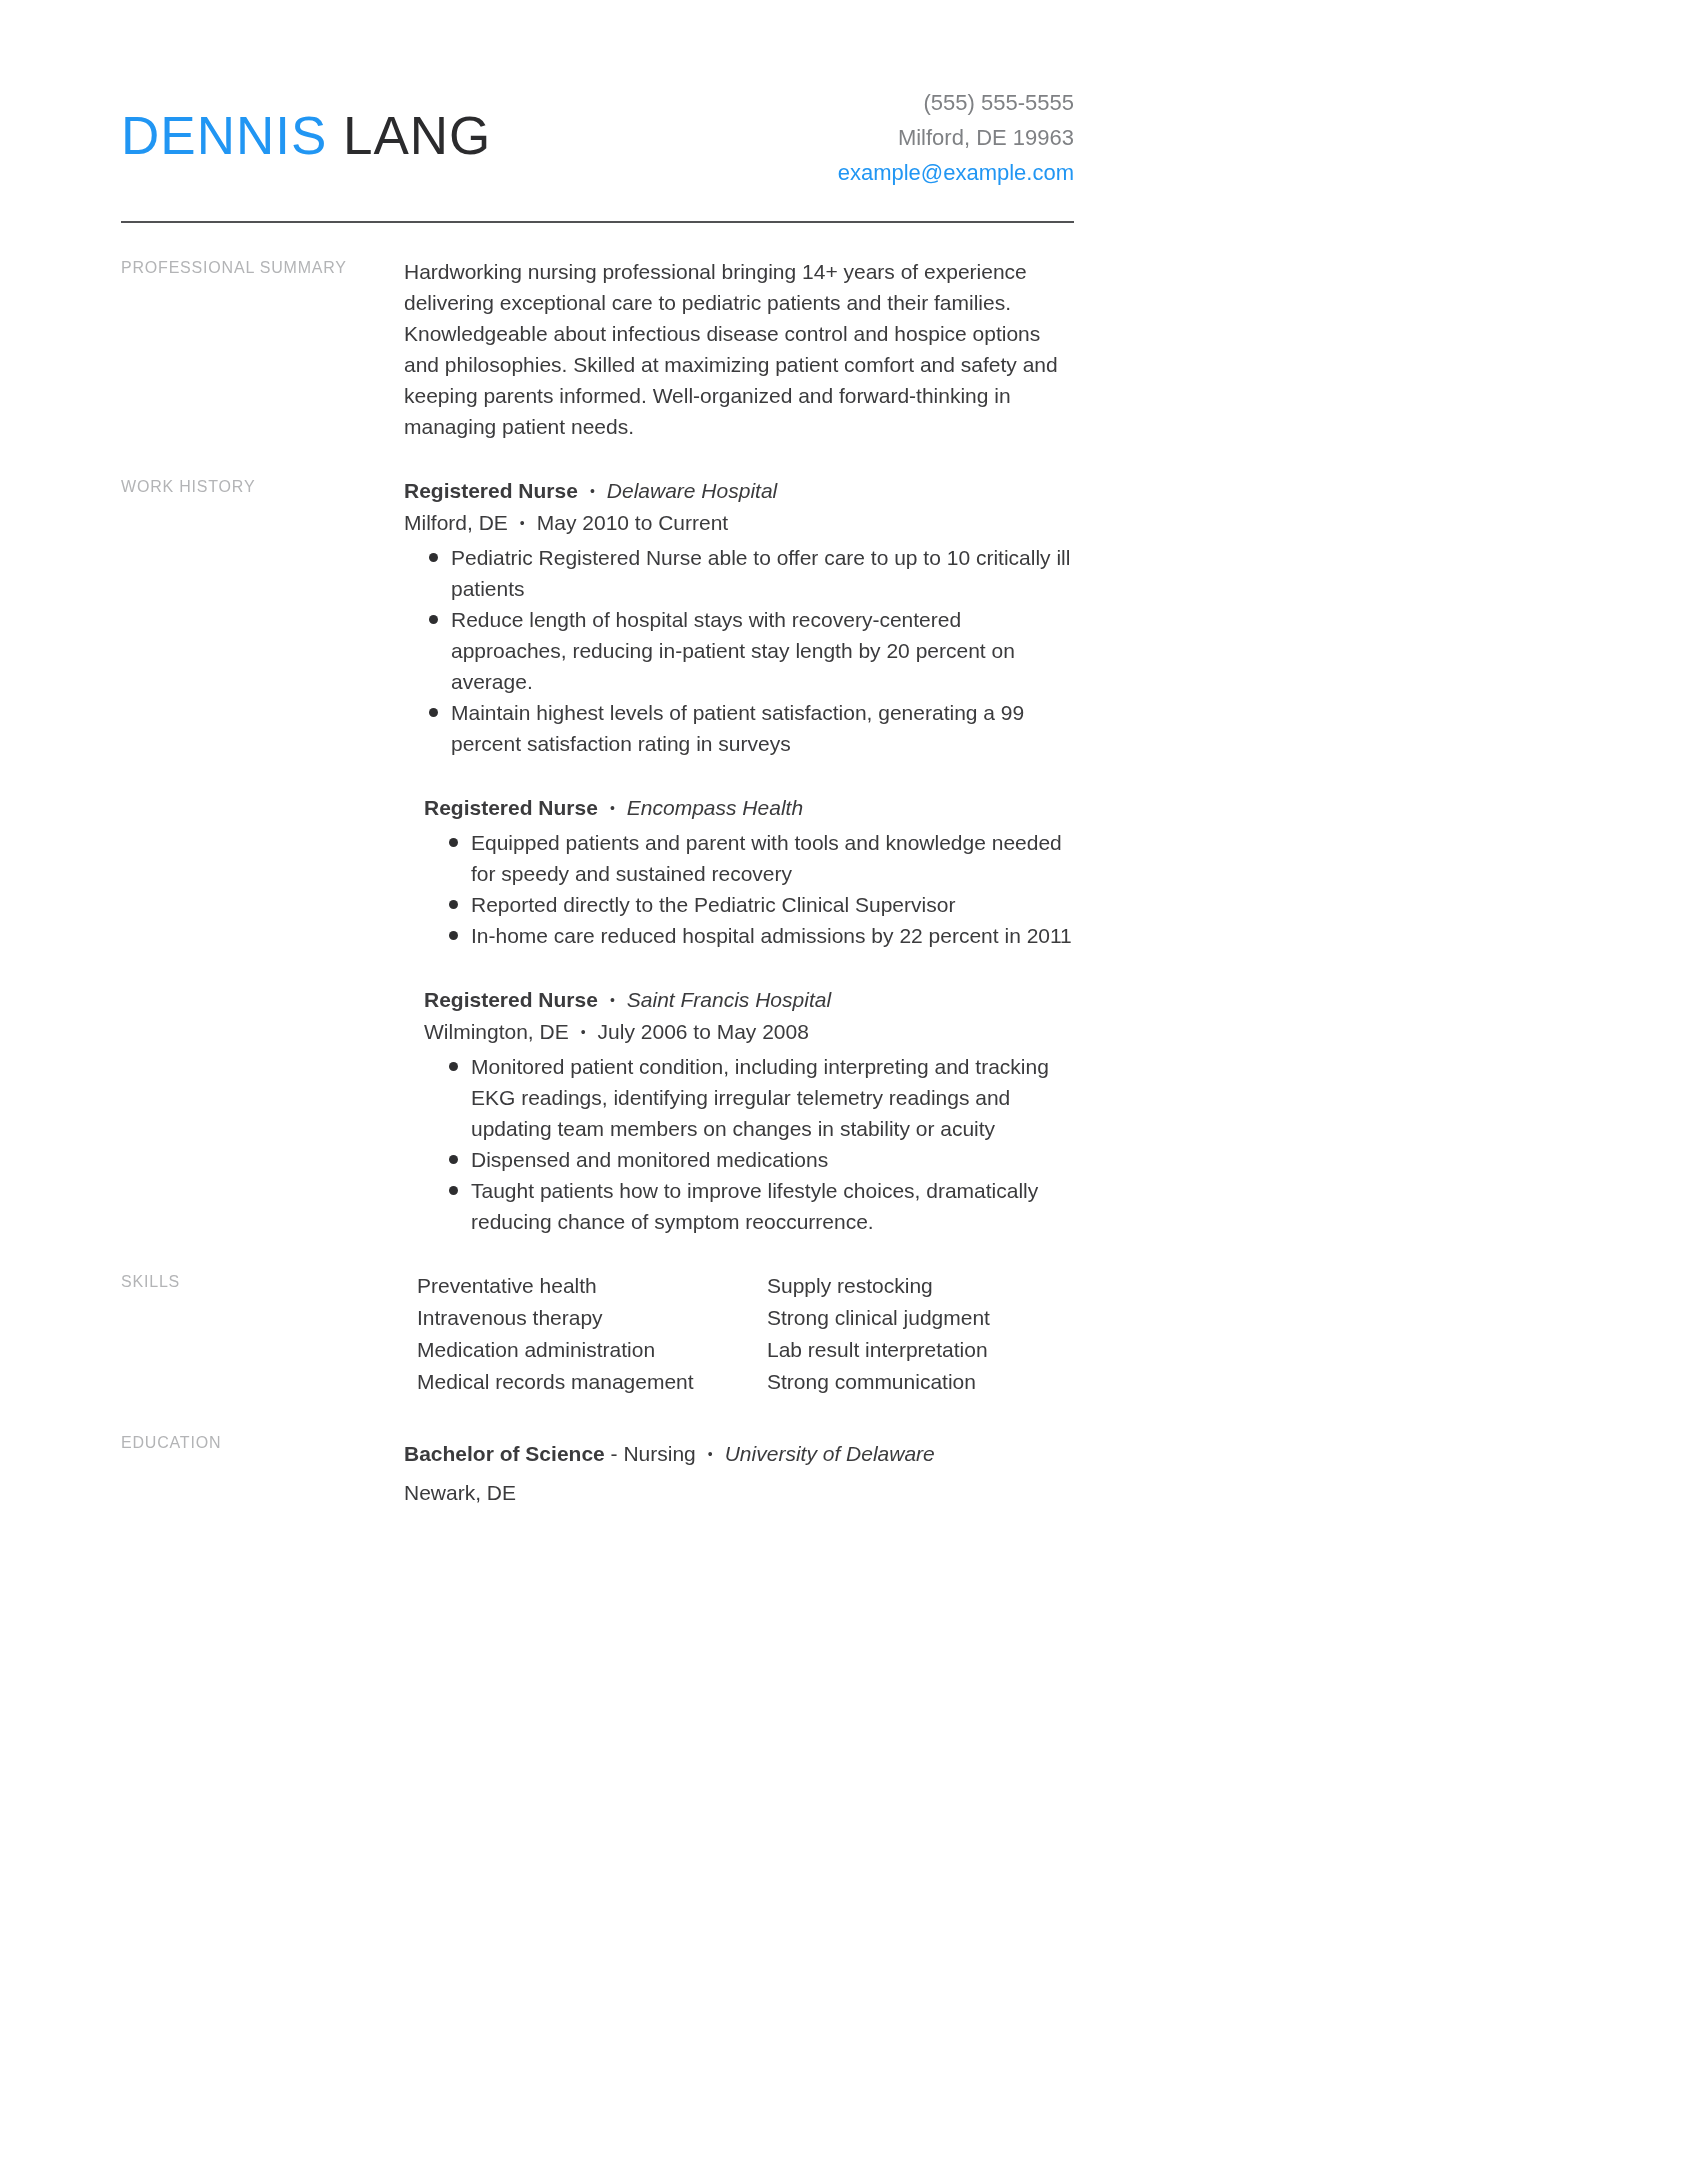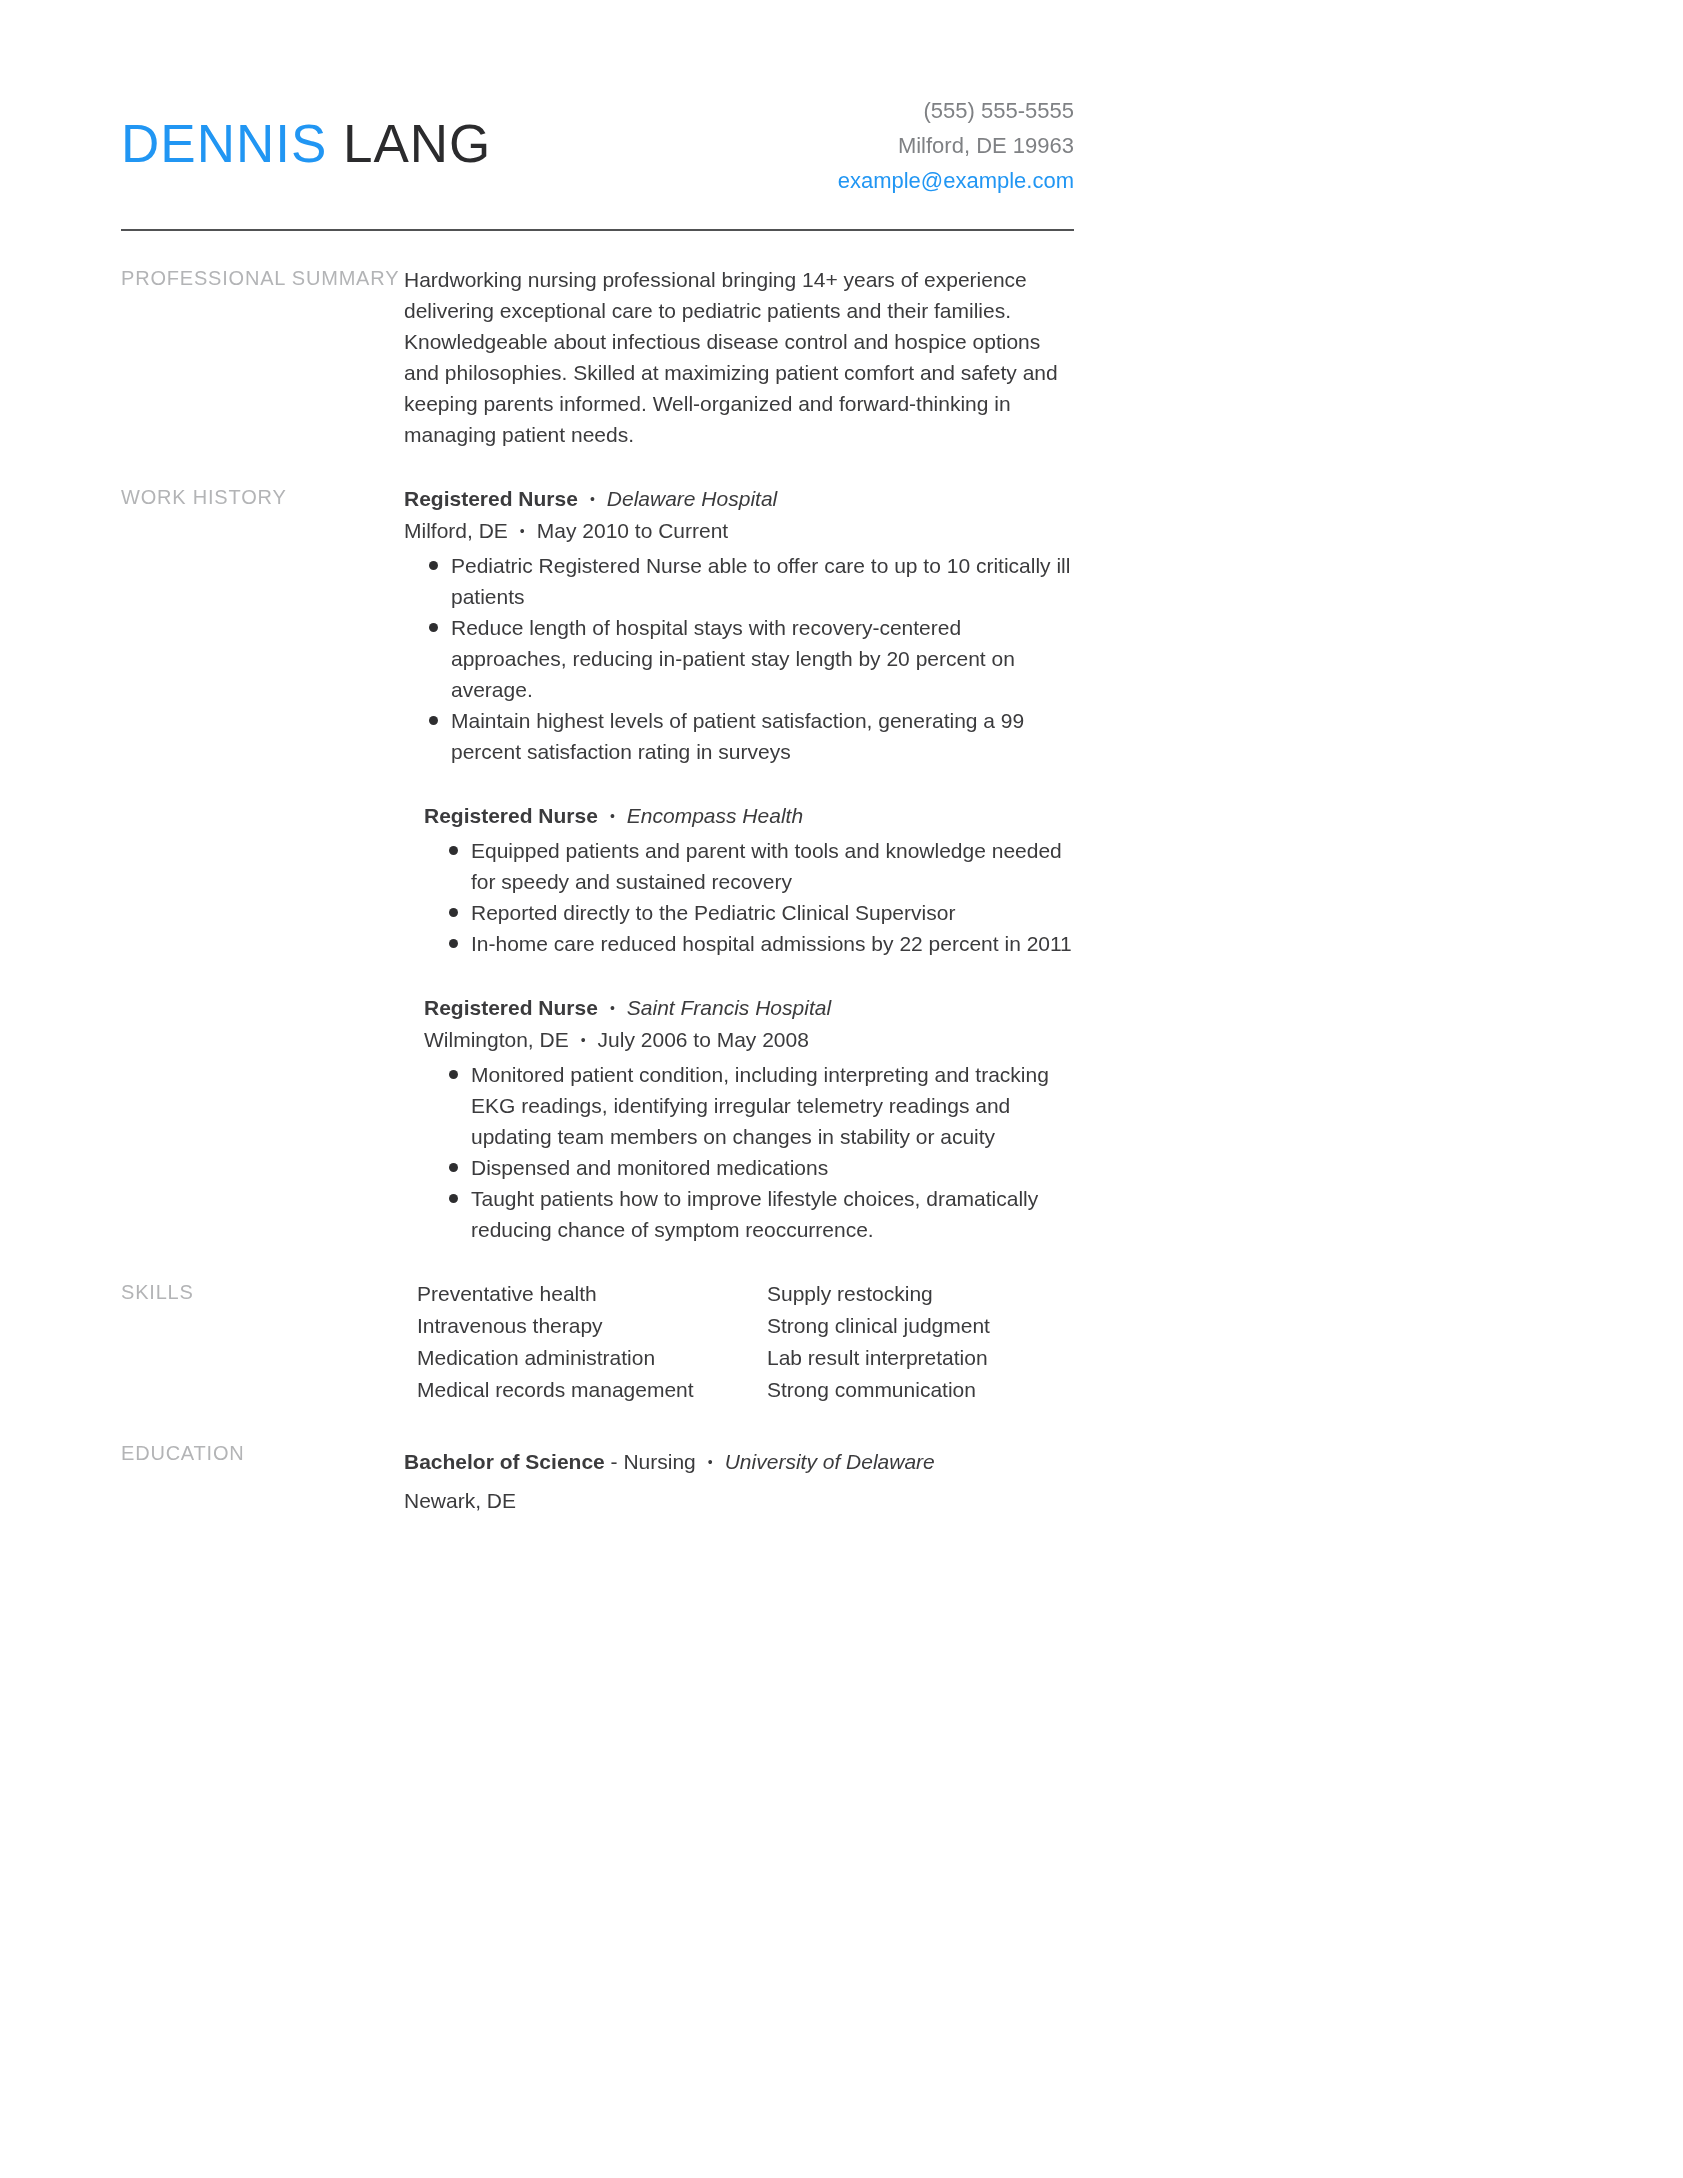--- a/index.html
+++ b/index.html
@@ -12,33 +12,33 @@
   *{box-sizing:border-box;}
   html,body{margin:0;padding:0;}
   body{
     width:1683px;height:2178px;
     background:#ffffff;
     font-family:"Liberation Sans", sans-serif;
     color:var(--body-text);
     overflow:hidden;
   }
   .page{position:relative;width:1683px;height:2178px;}
-  .content{position:absolute;left:121px;top:12px;width:953px;}
+  .content{position:absolute;left:121px;top:4px;width:953px;}
 
   
   .header{display:flex;justify-content:space-between;align-items:flex-start;padding-top:69px;}
   .name{font-size:53px;line-height:1.0;letter-spacing:1px;color:#2b2b2d;font-weight:400;white-space:nowrap;}
   .name .first{color:var(--accent);}
   .contact{text-align:right;font-size:22px;line-height:35px;color:var(--muted);padding-top:12px;}
   .contact .email{color:var(--accent);text-decoration:none;display:inline-block;}
   .divider{border-bottom:2px solid var(--rule);margin-top:24px;}
 
   
   .section{display:flex;margin-top:33px;}
-  .section-label{width:283px;flex:none;font-size:20px;letter-spacing:0.8px;color:var(--label);padding-top:3px;}
+  .section-label{width:283px;flex:none;font-size:16px;letter-spacing:0.8px;color:var(--label);padding-top:3px;}
   .section-body{width:670px;font-size:21px;line-height:31px;}
 
   .summary-text{margin:0;}
 
   
   .job + .job{margin-top:33px;margin-left:20px;}
   .job-title-line,.job-meta-line{line-height:32px;}
   .job-title{font-weight:bold;}
   .employer,.school{font-style:italic;}
   .sep{display:inline-block;margin:0 12px;font-size:14px;vertical-align:2px;color:var(--body-text);}

